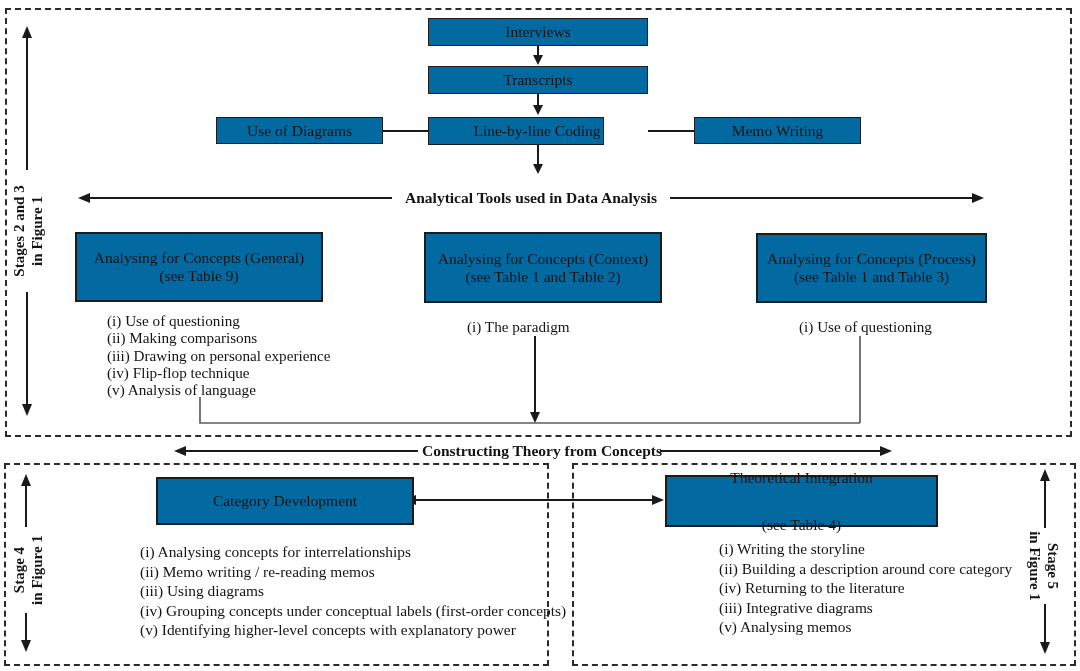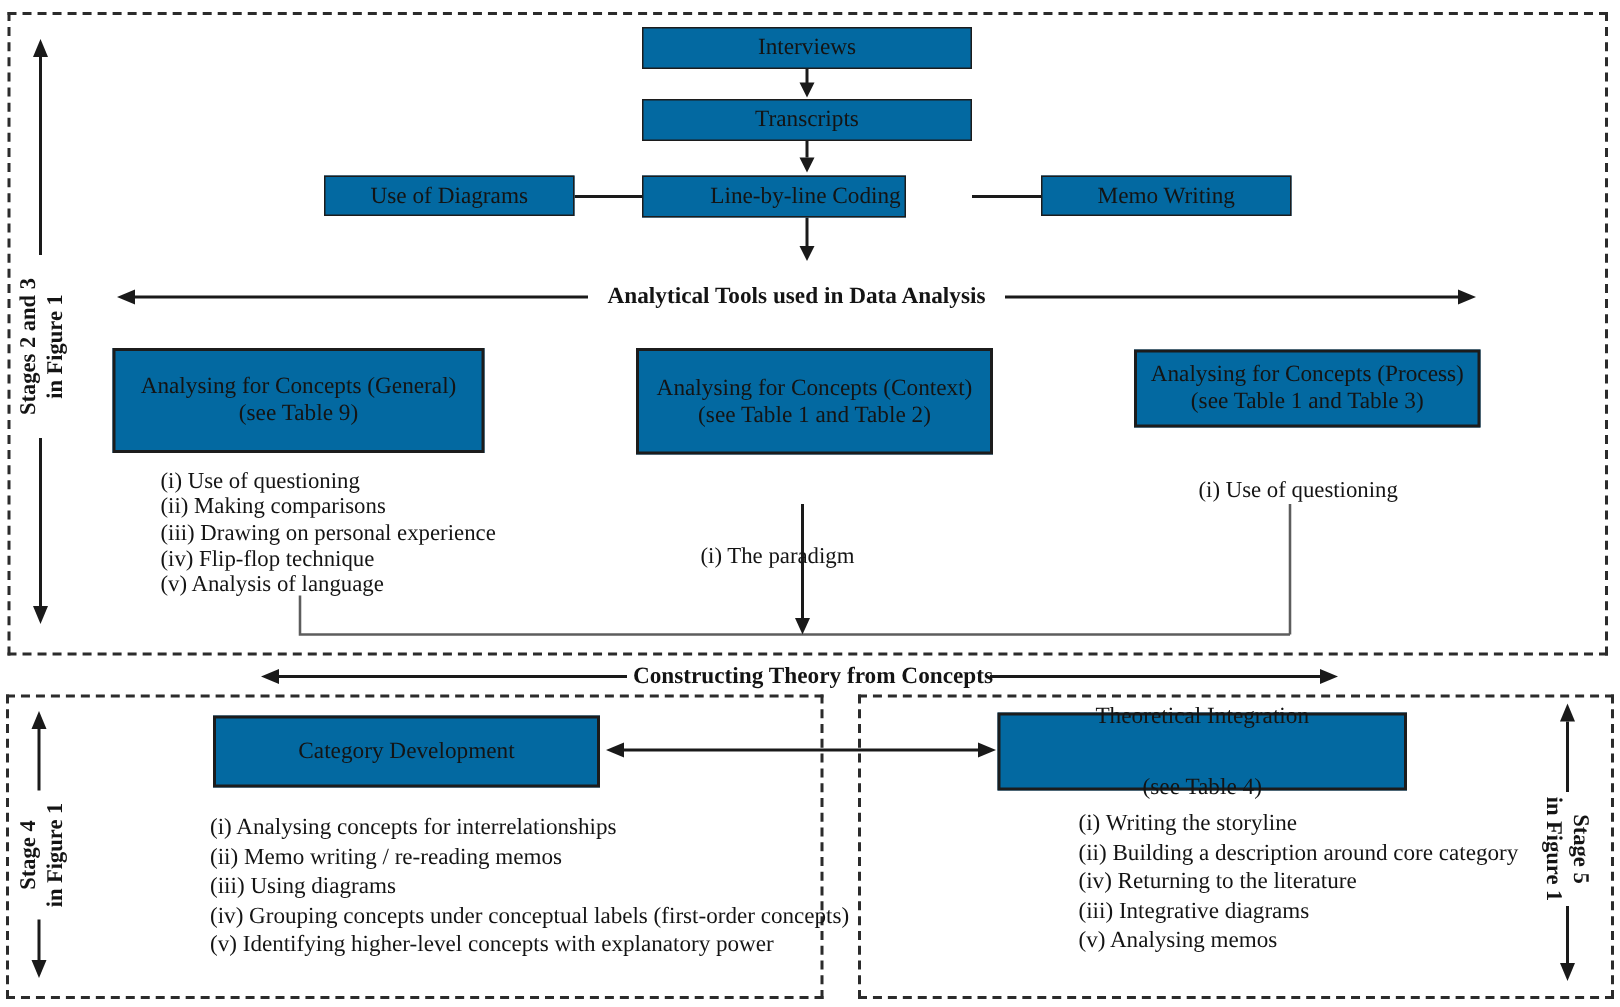--- a/index.html
+++ b/index.html
@@ -136,42 +136,42 @@
 <div class="flabel" style="left:381px; top:189px; width:300px;">Analytical Tools used in Data Analysis</div>
 
 <div class="box thick" style="left:75px; top:232px; width:248px; height:70px;">
   <div>Analysing for Concepts (General)</div>
   <div>(see Table 9)</div>
 </div>
 <div class="box thick" style="left:424px; top:232px; width:238px; height:71px;">
   <div>Analysing for Concepts (Context)</div>
   <div>(see Table 1 and Table 2)</div>
 </div>
-<div class="box thick" style="left:756px; top:233px; width:231px; height:52px;align-items:center;">
+<div class="box thick" style="left:756px; top:233px; width:231px; height:70px;align-items:center;">
   <div>Analysing for Concepts (Process)</div>
   <div>(see Table 1 and Table 3)</div>
 </div>
 
 <div class="list" style="left:107px; top:312px;">
   <div>(i) Use of questioning</div>
   <div>(ii) Making comparisons</div>
   <div>(iii) Drawing on personal experience</div>
   <div>(iv) Flip-flop technique</div>
   <div>(v) Analysis of language</div>
 </div>
-<div class="list" style="left:467px; top:318px;margin-top:44px;">
+<div class="list" style="left:467px; top:318px;">
   <div>(i) The paradigm</div>
 </div>
 <div class="list" style="left:799px; top:318px;">
   <div>(i) Use of questioning</div>
 </div>
 
 <div class="flabel" style="left:412px; top:442px; width:260px;">Constructing Theory from Concepts</div>
 
-<div class="box thick" style="left:142px; top:477px; width:258px; height:48px;">
+<div class="box thick" style="left:156px; top:477px; width:258px; height:48px;">
   <div>Category Development</div>
 </div>
 <div class="list wide" style="left:140px; top:542px;">
   <div>(i) Analysing concepts for interrelationships</div>
   <div>(ii) Memo writing / re-reading memos</div>
   <div>(iii) Using diagrams</div>
   <div>(iv) Grouping concepts under conceptual labels (first-order concepts)</div>
   <div>(v) Identifying higher-level concepts with explanatory power</div>
 </div>
 

